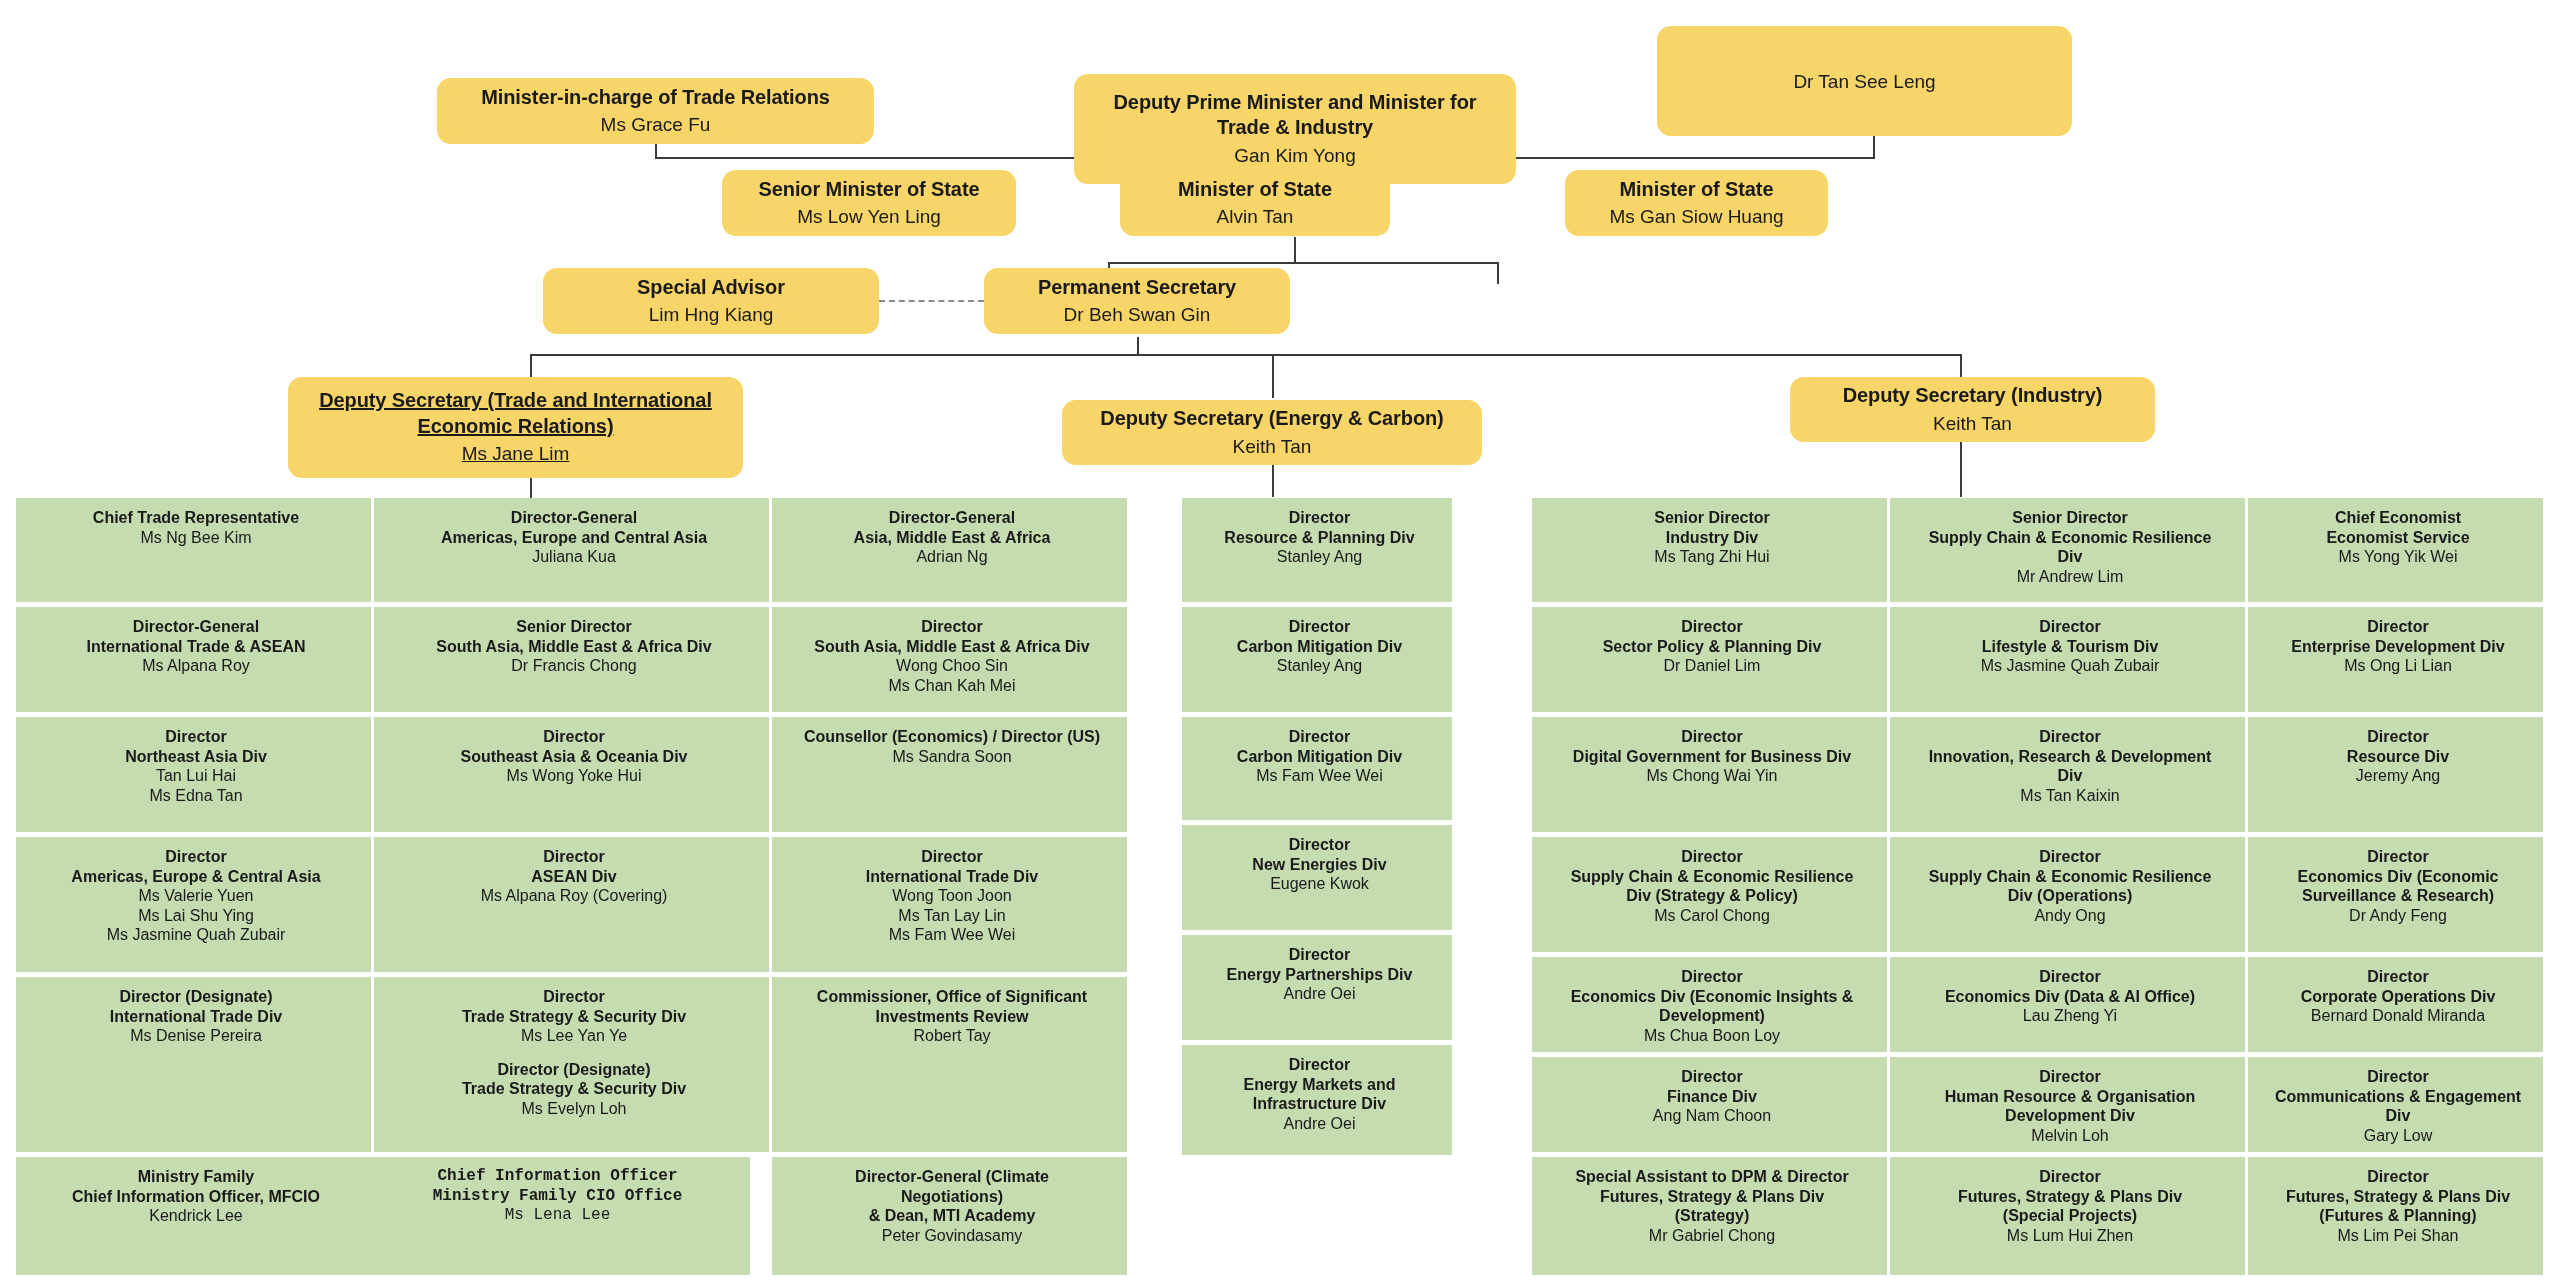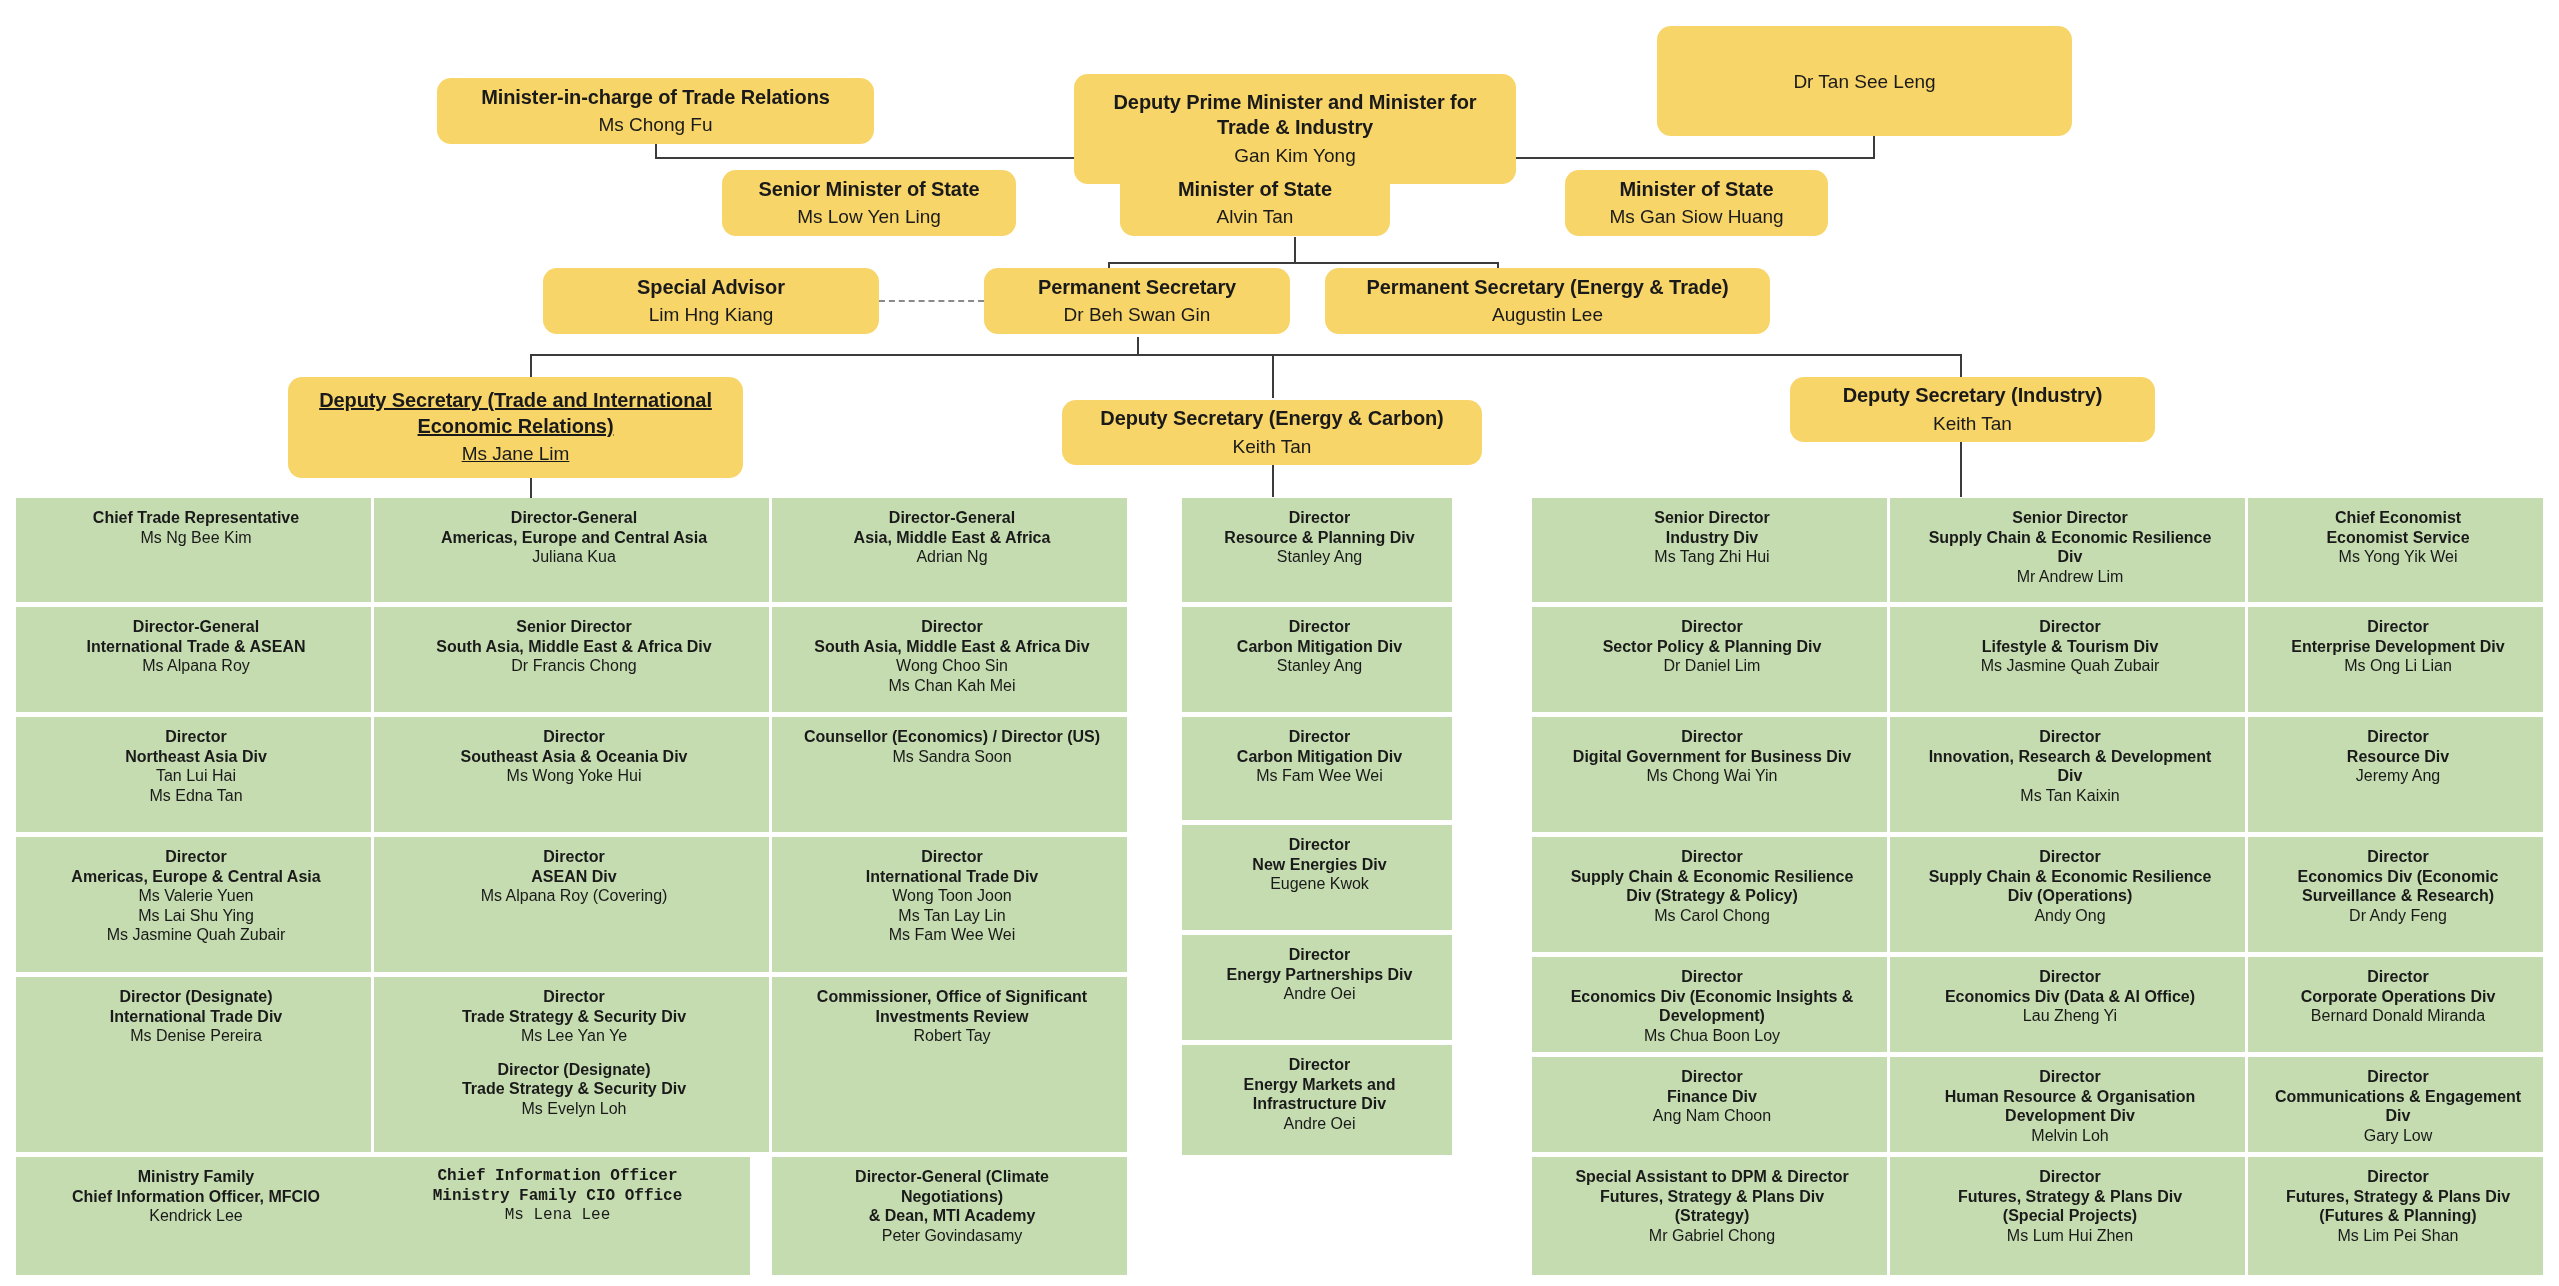--- a/index.html
+++ b/index.html
@@ -116,21 +116,21 @@
   <div class="ln v" style="left:1960px; top:354px; height:30px;"></div>
 
   <div class="ln v" style="left:1272px; top:455px; height:42px;"></div>
 
   <div class="ln v" style="left:1960px; top:441px; height:56px;"></div>
 
   <div class="ln v" style="left:530px; top:478px; height:20px;"></div>
 
   <div class="ybox" style="left:437px; top:44px; width:437px; height:66px;margin-top:34px;">
     <div class="title">Minister-in-charge of Trade Relations</div>
-    <div class="person">Ms Chong Fu</div>
+    <div class="person">Ms Grace Fu</div>
   </div>
 
   <div class="ybox" style="left:1074px; top:26px; width:442px; height:110px;margin-top:48px;">
     <div class="title">Deputy Prime Minister and Minister for Trade &amp; Industry</div>
     <div class="person">Gan Kim Yong</div>
   </div>
 
   <div class="ybox" style="left:1657px; top:26px; width:415px; height:110px;">
     <div class="person">Dr Tan See Leng</div>
   </div>
@@ -153,24 +153,20 @@
   <div class="ybox" style="left:543px; top:268px; width:336px; height:66px;">
     <div class="title">Special Advisor</div>
     <div class="person">Lim Hng Kiang</div>
   </div>
 
   <div class="ybox" style="left:984px; top:268px; width:306px; height:66px;">
     <div class="title">Permanent Secretary</div>
     <div class="person">Dr Beh Swan Gin</div>
   </div>
 
-  <div class="ybox" style="left:1325px; top:268px; width:445px; height:66px;">
-    <div class="title">Permanent Secretary (Energy &amp; Trade)</div>
-    <div class="person">Augustin Lee</div>
-  </div>
 
   <div class="ybox" style="left:288px; top:377px; width:455px; height:101px;text-decoration:underline;">
     <div class="title">Deputy Secretary (Trade and International Economic Relations)</div>
     <div class="person">Ms Jane Lim</div>
   </div>
 
   <div class="ybox" style="left:1062px; top:400px; width:420px; height:65px;">
     <div class="title">Deputy Secretary (Energy &amp; Carbon)</div>
     <div class="person">Keith Tan</div>
   </div>

